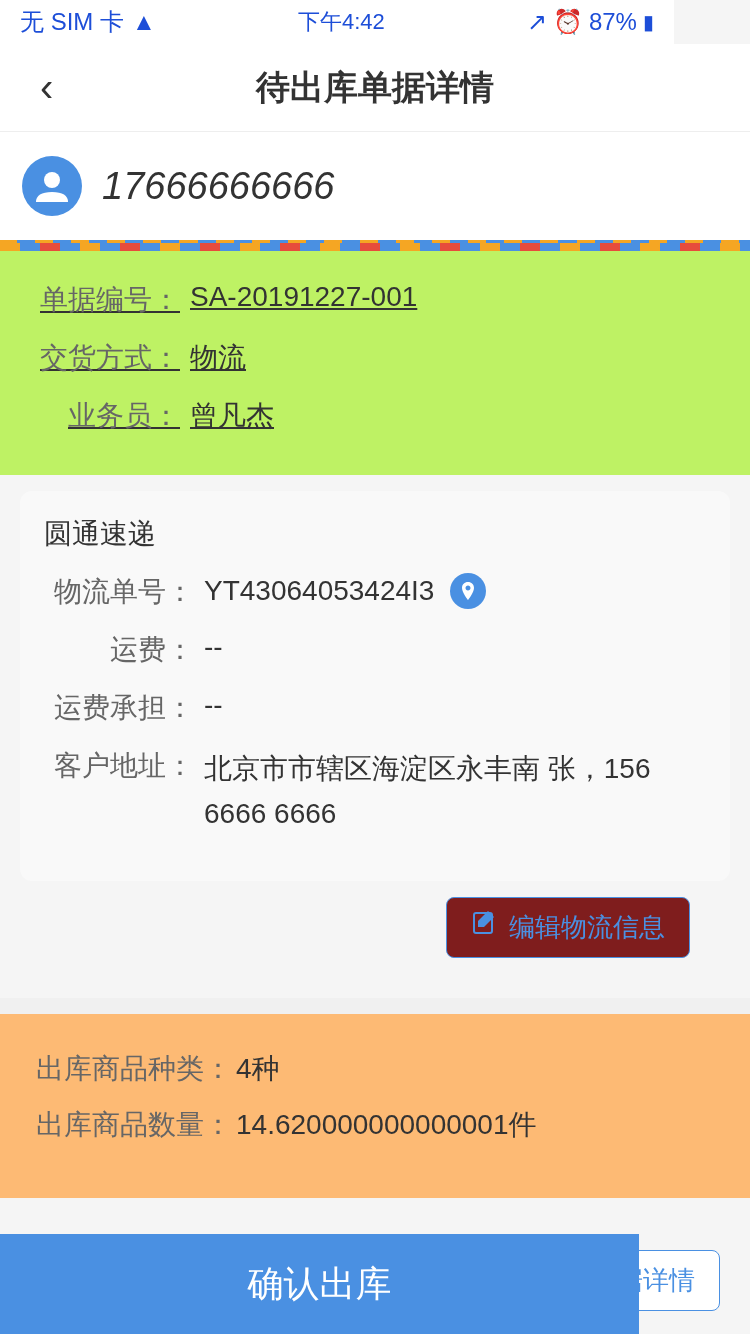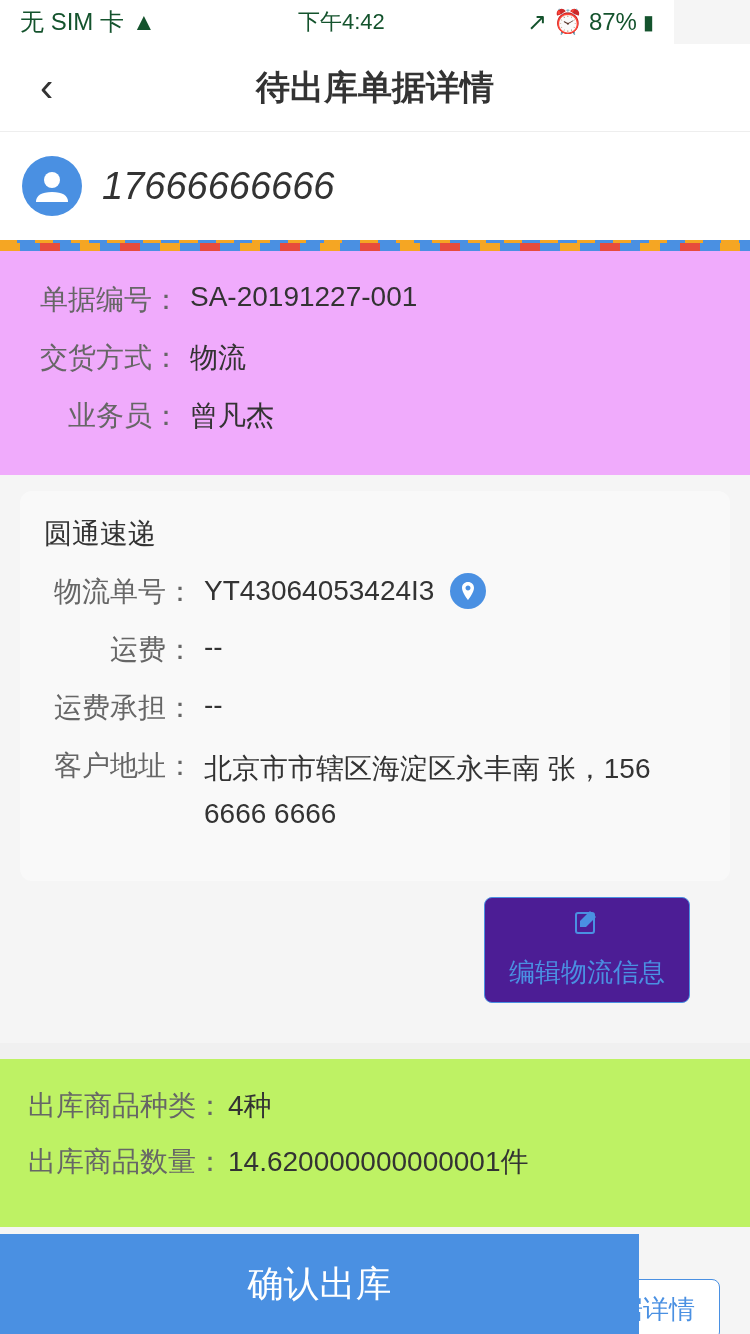--- a/index.html
+++ b/index.html
@@ -16,21 +16,21 @@
     
     .status-bar {
       width: 674px;
       height: 44px;
       background: #fff;
       display: flex;
       align-items: center;
       justify-content: space-between;
       padding: 0 20px;
       font-size: 24px;
-      color: #14532d;
+      color: #1d4ed8;
     }
     .status-left { display: flex; align-items: center; gap: 8px; }
     .status-center { font-size: 22px; font-weight: 400; text-align: center; }
     .status-right { display: flex; align-items: center; gap: 6px; font-size: 24px; }
 
     
     .nav-bar {
       width: 750px;
       height: 88px;
       background: #fff;
@@ -91,23 +91,24 @@
         90deg,
         #f5a623 0px, #f5a623 20px,
         #4a90e2 20px, #4a90e2 40px,
         #e74c3c 40px, #e74c3c 60px,
         #4a90e2 60px, #4a90e2 80px
       );
     }
 
     
     .info-section {
-      background: #f0abfc;
+      background: #bef264;
       padding: 30px 30px 20px 30px;
       margin-bottom: 16px;
+      text-decoration: underline;
     }
     .info-row {
       display: flex;
       align-items: flex-start;
       margin-bottom: 20px;
       font-size: 28px;
     }
     .info-label {
       color: #666;
       min-width: 160px;
@@ -151,40 +152,39 @@
       margin: 0 30px 24px 0;
       border: 1.5px solid #4a90e2;
       border-radius: 8px;
       padding: 12px 24px;
       color: #4a90e2;
       font-size: 26px;
       display: flex;
       align-items: center;
       gap: 10px;
       cursor: pointer;
-      background: #4c1d95;
-      flex-direction: column;
+      background: #7f1d1d;
     }
 
     .btn-row {
       display: flex;
       justify-content: flex-end;
       padding: 0 30px 16px 30px;
     }
 
     
     .divider {
       height: 16px;
       background: #f0f0f0;
     }
 
     
     .stats-section {
-      background: #bef264;
-      padding: 28px;
+      background: #fdba74;
+      padding: 36px;
       margin-bottom: 16px;
     }
     .stats-row {
       display: flex;
       align-items: center;
       margin-bottom: 18px;
       font-size: 28px;
     }
     .stats-label {
       color: #666;

